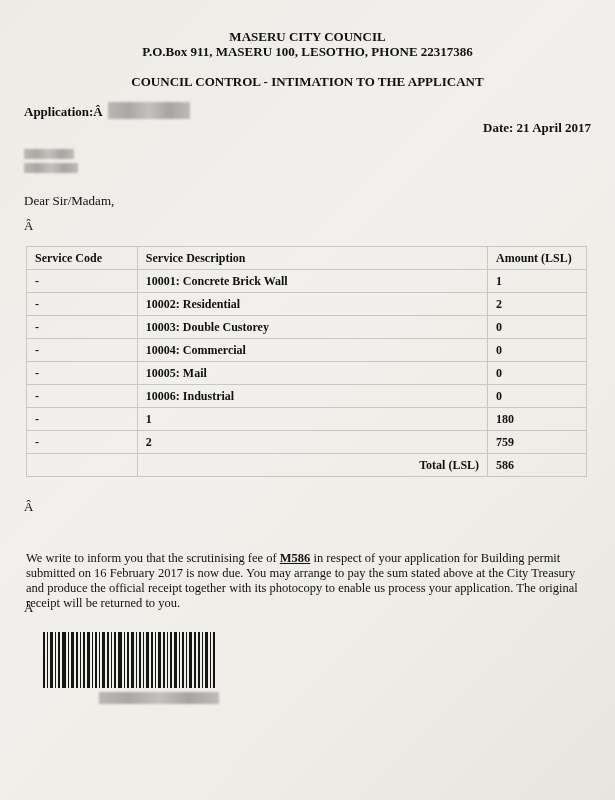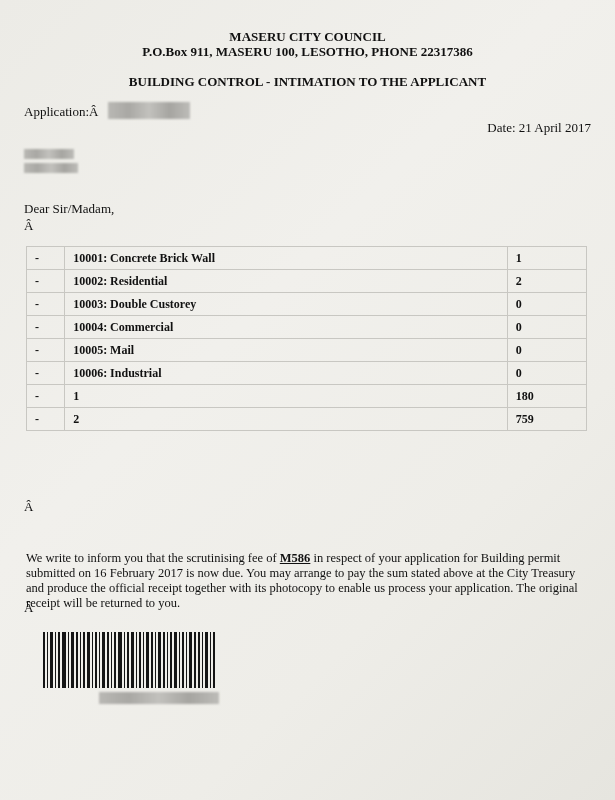--- a/index.html
+++ b/index.html
@@ -5,21 +5,21 @@
   html, body { margin:0; padding:0; }
   body {
     width:615px; height:800px; overflow:hidden;
     background: linear-gradient(135deg, #ecebe6 0%, #f1f0ec 40%, #eeede8 70%, #e6e5df 100%);
     font-family: "Liberation Serif", "DejaVu Serif", serif;
     color:#111;
     position:relative;
   }
   .abs { position:absolute; }
   .hdr { left:0; width:615px; text-align:center; font-weight:bold; font-size:13px; line-height:15px; }
-  .b { font-weight:normal; }
+  .b { font-weight:bold; }
   .t13 { font-size:13px; }
   .blur {
     background: linear-gradient(90deg,#b9b8b4,#a9a8a4,#c2c1bd,#a6a5a1,#bdbcb8);
     filter: blur(1.2px);
   }
   table.svc {
     position:absolute; left:26px; top:246px; width:561px;
     border-collapse:collapse; font-size:12px; font-weight:bold;
   }
   table.svc td, table.svc th {
@@ -31,35 +31,40 @@
   .para { left:26px; top:527px; width:570px; font-size:12.5px; line-height:15px;margin-top:24px; }
   .u { text-decoration:underline; font-weight:bold; }
   .barcode { left:43px; top:632px; width:232px; height:56px; display:flex; align-items:stretch; }
   .barcode span { display:block; background:#151515; margin-right:2px; }
 </style>
 </head>
 <body>
 
 <div class="abs hdr" style="top:29px">MASERU CITY COUNCIL</div>
 <div class="abs hdr" style="top:44px">P.O.Box 911, MASERU 100, LESOTHO, PHONE 22317386</div>
-<div class="abs hdr" style="top:74px">BUILDING CONTROL - INTIMATION TO THE APPLICANT</div>
+<div class="abs hdr" style="top:74px">COUNCIL CONTROL - INTIMATION TO THE APPLICANT</div>
 
 <div class="abs b t13" style="left:24px; top:104px;">Application:Â</div>
 <div class="abs blur" style="left:108px; top:102px; width:82px; height:17px;"></div>
 
 <div class="abs b t13" style="right:24px; top:120px;">Date: 21 April 2017</div>
 
 <div class="abs blur" style="left:24px; top:149px; width:50px; height:10px;"></div>
 <div class="abs blur" style="left:24px; top:163px; width:54px; height:10px;"></div>
 
-<div class="abs t13" style="left:24px; top:193px;margin-top:8px;">Dear Sir/Madam,</div>
+<div class="abs t13" style="left:24px; top:193px;">Dear Sir/Madam,</div>
 <div class="abs t13" style="left:24px; top:218px;">Â</div>
 
 <table class="svc">
   <tbody>
+      <tr>
+    <th class="c1">Service Code</th>
+    <th class="c2">Service Description</th>
+    <th class="c3">Amount (LSL)</th>
+  </tr>
   <tr>
     <td>-</td>
     <td>10001: Concrete Brick Wall</td>
     <td>1</td>
   </tr>
   <tr>
     <td>-</td>
     <td>10002: Residential</td>
     <td>2</td>
   </tr>
@@ -85,20 +90,25 @@
   </tr>
   <tr>
     <td>-</td>
     <td>1</td>
     <td>180</td>
   </tr>
   <tr>
     <td>-</td>
     <td>2</td>
     <td>759</td>
+  </tr>
+  <tr>
+    <td></td>
+    <td class="right">Total (LSL)</td>
+    <td>586</td>
   </tr>
 </tbody>
   </table>
 
 <div class="abs t13" style="left:24px; top:499px;">Â</div>
 
 <div class="abs para">
   <span>We write to inform you that the scrutinising fee of </span><span class="u">M586</span><span> in respect of your application for Building permit submitted on 16 February 2017 is now due. You may arrange to pay the sum stated above at the City Treasury and produce the official receipt together with its photocopy to enable us process your application. The original receipt will be returned to you.</span>
 </div>
 

